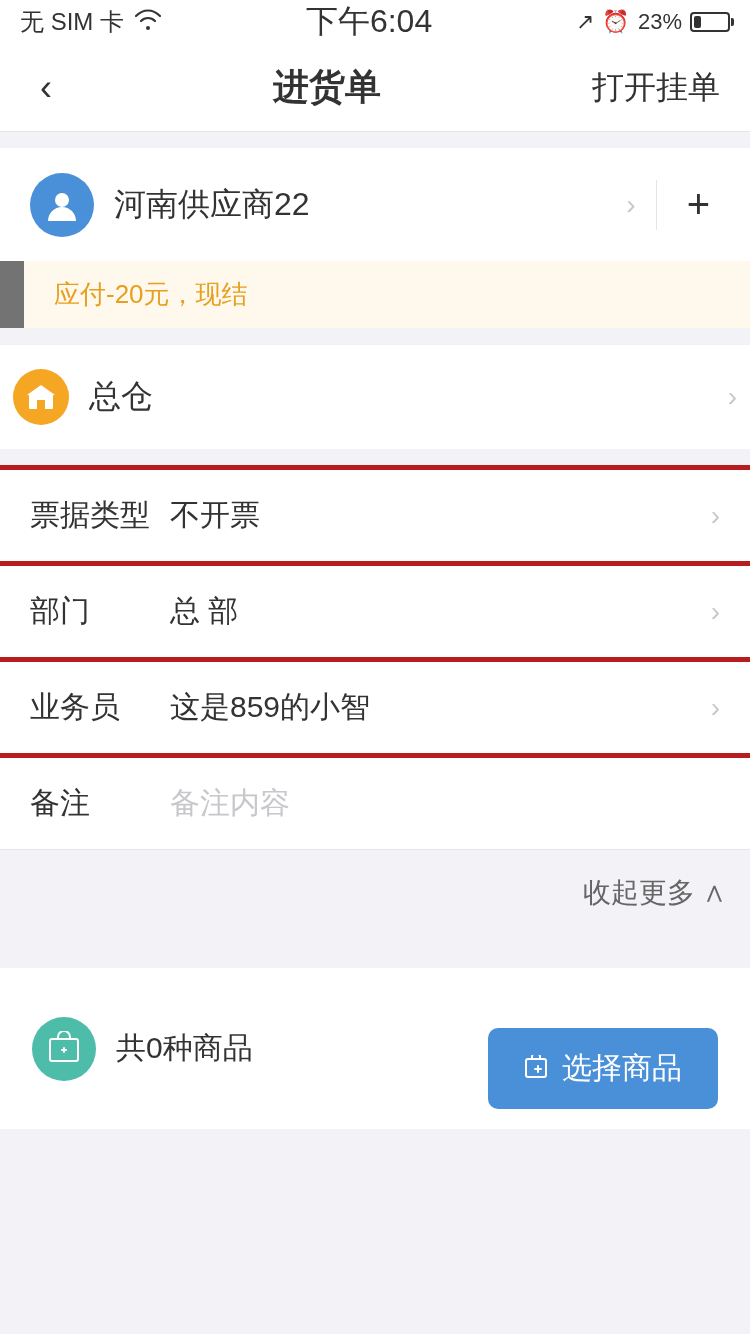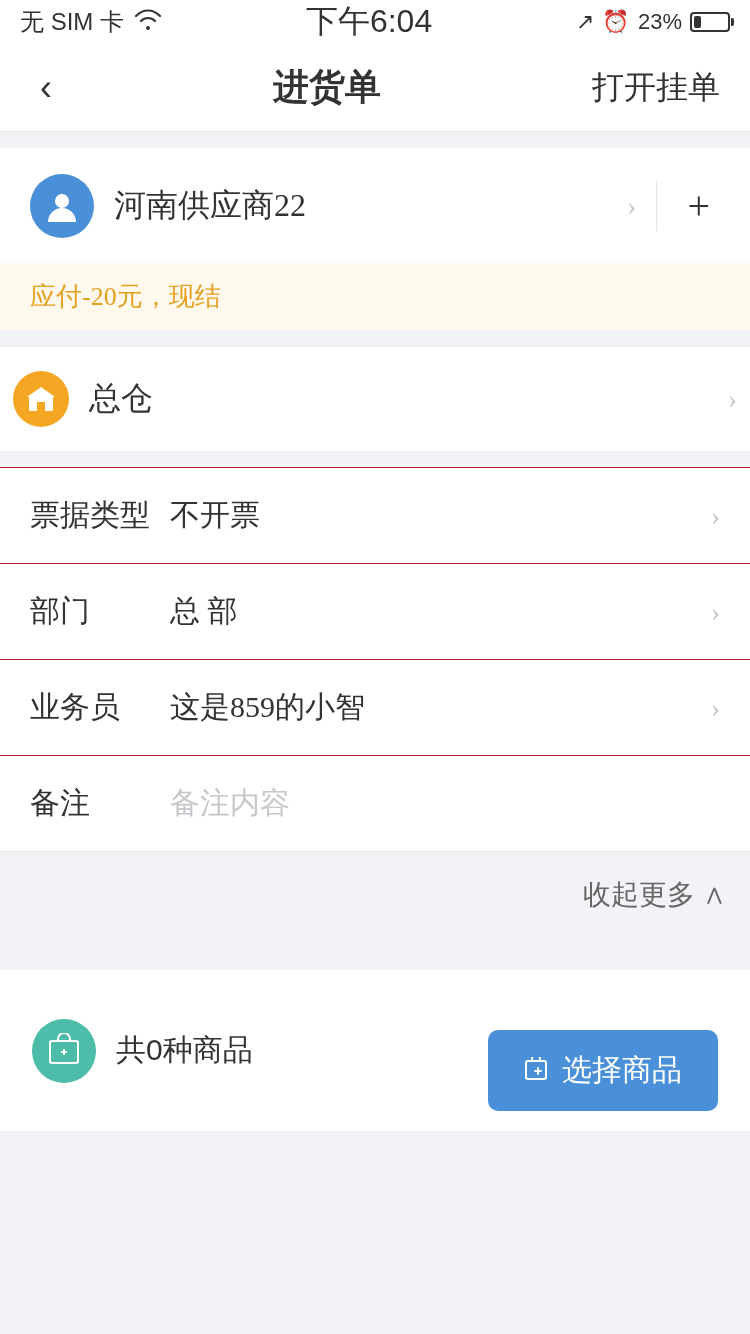--- a/index.html
+++ b/index.html
@@ -55,21 +55,20 @@
     .nav-title { font-size: 36px; font-weight: 600; color: #333; }
     .nav-action { font-size: 32px; color: #333; cursor: pointer; }
 
     
     .section-gap { height: 16px; background: #f2f2f7; }
 
     
     .card-section {
       background: #737373;
       margin-bottom: 0;
-      font-family: Liberation Serif, serif;
     }
 
     
     .supplier-row {
       display: flex;
       align-items: center;
       padding: 24px 30px;
       background: #fff;
     }
     .supplier-avatar {
@@ -84,20 +83,21 @@
       width: 1px; height: 50px; background: #e5e5e5; margin: 0 20px;
     }
     .add-btn { font-size: 40px; color: #333; cursor: pointer; padding: 10px; }
 
     
     .notice-bar {
       background: #fff8ec;
       padding: 16px 30px;
       font-size: 26px;
       color: #e6a020;
+      margin-left: 24px;
     }
 
     
     .warehouse-row {
       display: flex;
       align-items: center;
       padding: 24px 13px;
       background: #fff;
       border-top: 1px solid #f0f0f0;
     }
@@ -108,21 +108,21 @@
     }
     .warehouse-name { flex: 1; font-size: 32px; color: #333; }
 
     
     .form-row {
       display: flex;
       align-items: center;
       padding: 0 30px;
       height: 96px;
       background: #fff;
-      border-top: 1px solid #b91c1c;
+      border-top: 5px solid #b91c1c;
     }
     .form-label {
       width: 140px;
       font-size: 30px;
       color: #333;
       flex-shrink: 0;
     }
     .form-value {
       flex: 1;
       font-size: 30px;

